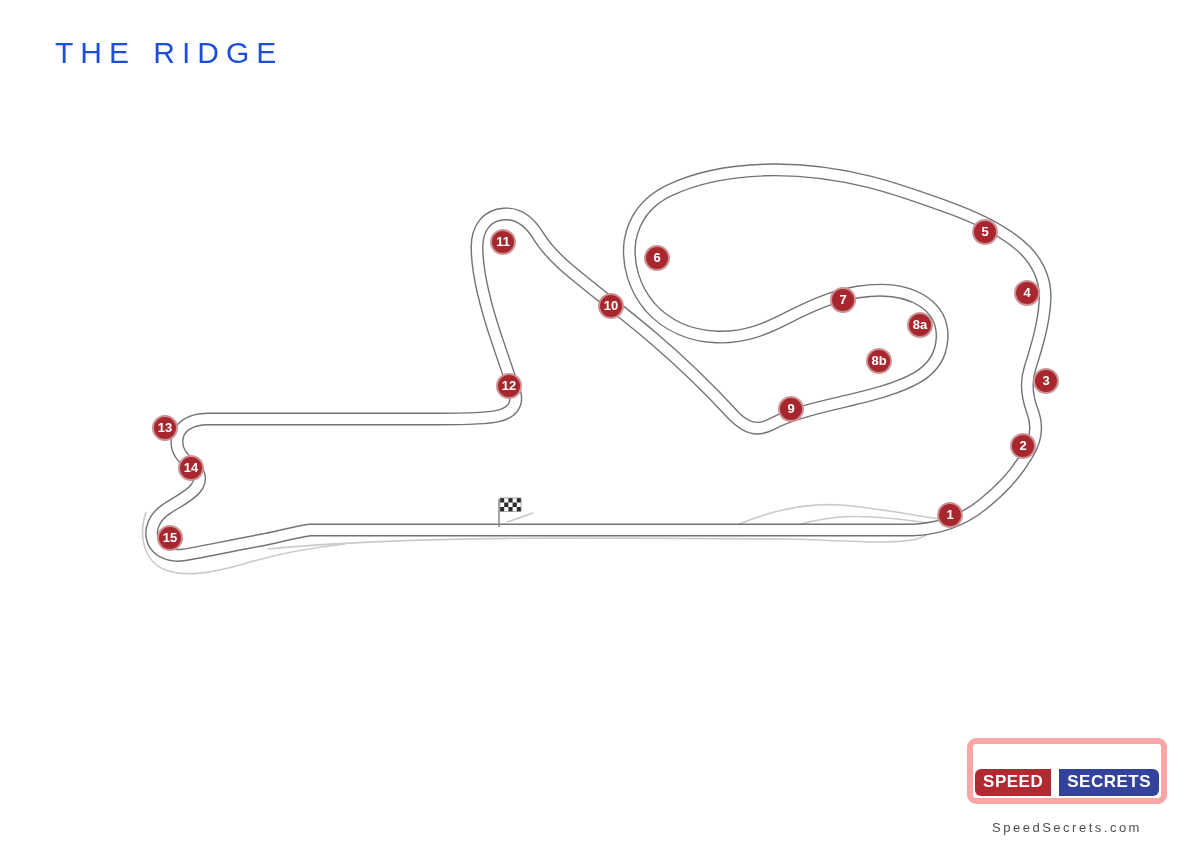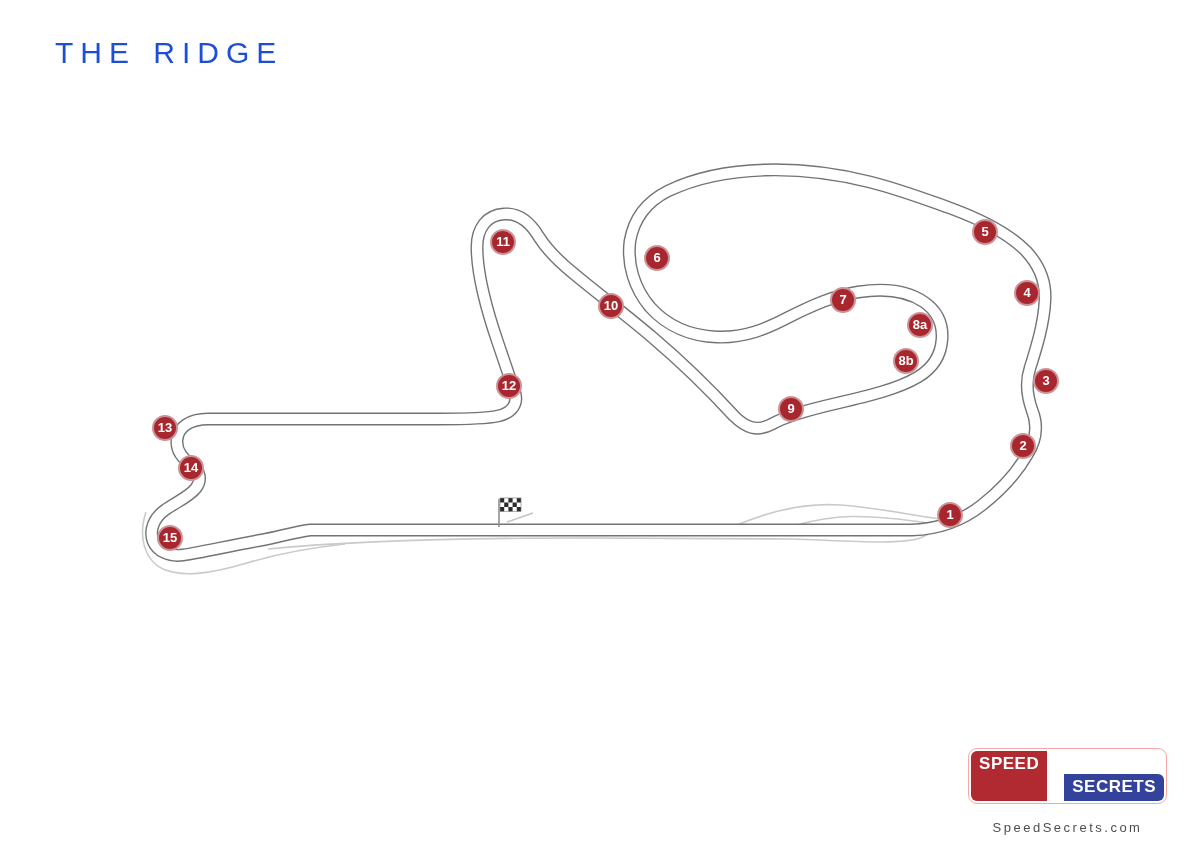--- a/index.html
+++ b/index.html
@@ -16,22 +16,22 @@
   .marker{
     position:absolute;width:22px;height:22px;border-radius:50%;
     background:#a8272e;border:2px solid #cb9396;
     color:#ffffff;font-weight:bold;font-size:13px;line-height:22px;
     text-align:center;transform:translate(-50%,-50%);
     box-sizing:content-box;
   }
   .marker.small{font-size:13px;}
   .brand{position:absolute;right:33px;bottom:14px;text-align:center;}
   .badge{
-    display:inline-flex;border:1px solid #fca5a5;border-radius:9px;
-    background:#ffffff;padding:2px;gap:17px;
+    display:inline-flex;border:6px solid #fca5a5;border-radius:9px;
+    background:#ffffff;padding:2px;gap:8px;align-items:flex-end;
   }
   .badge-cell{
     color:#ffffff;font-weight:bold;font-size:17px;letter-spacing:0.5px;
     padding:3px 8px 4px 8px;white-space:nowrap;
   }
   .badge-cell.red{background:#b22a31;border-radius:6px 0 0 6px;}
   .badge-cell.blue{background:#33439b;border-radius:0 6px 6px 0;margin-top:23px;}
   .website{
     margin-top:16px;font-size:13px;color:#4e4f52;letter-spacing:2.5px;
   }
@@ -152,21 +152,21 @@
 </svg>
 
 <div class="marker" style="left:950px;top:515px">1</div>
 <div class="marker" style="left:1023px;top:446px">2</div>
 <div class="marker" style="left:1046px;top:381px">3</div>
 <div class="marker" style="left:1027px;top:293px">4</div>
 <div class="marker" style="left:985px;top:232px">5</div>
 <div class="marker" style="left:657px;top:258px">6</div>
 <div class="marker" style="left:843px;top:300px">7</div>
 <div class="marker small" style="left:920px;top:325px">8a</div>
-<div class="marker small" style="left:906px;top:361px">8b</div>
+<div class="marker small" style="left:879px;top:361px">8b</div>
 <div class="marker" style="left:791px;top:409px">9</div>
 <div class="marker" style="left:611px;top:306px">10</div>
 <div class="marker" style="left:503px;top:242px">11</div>
 <div class="marker" style="left:509px;top:386px">12</div>
 <div class="marker" style="left:165px;top:428px">13</div>
 <div class="marker" style="left:191px;top:468px">14</div>
 <div class="marker" style="left:170px;top:538px">15</div>
 
 <div class="brand">
   <div class="badge">

